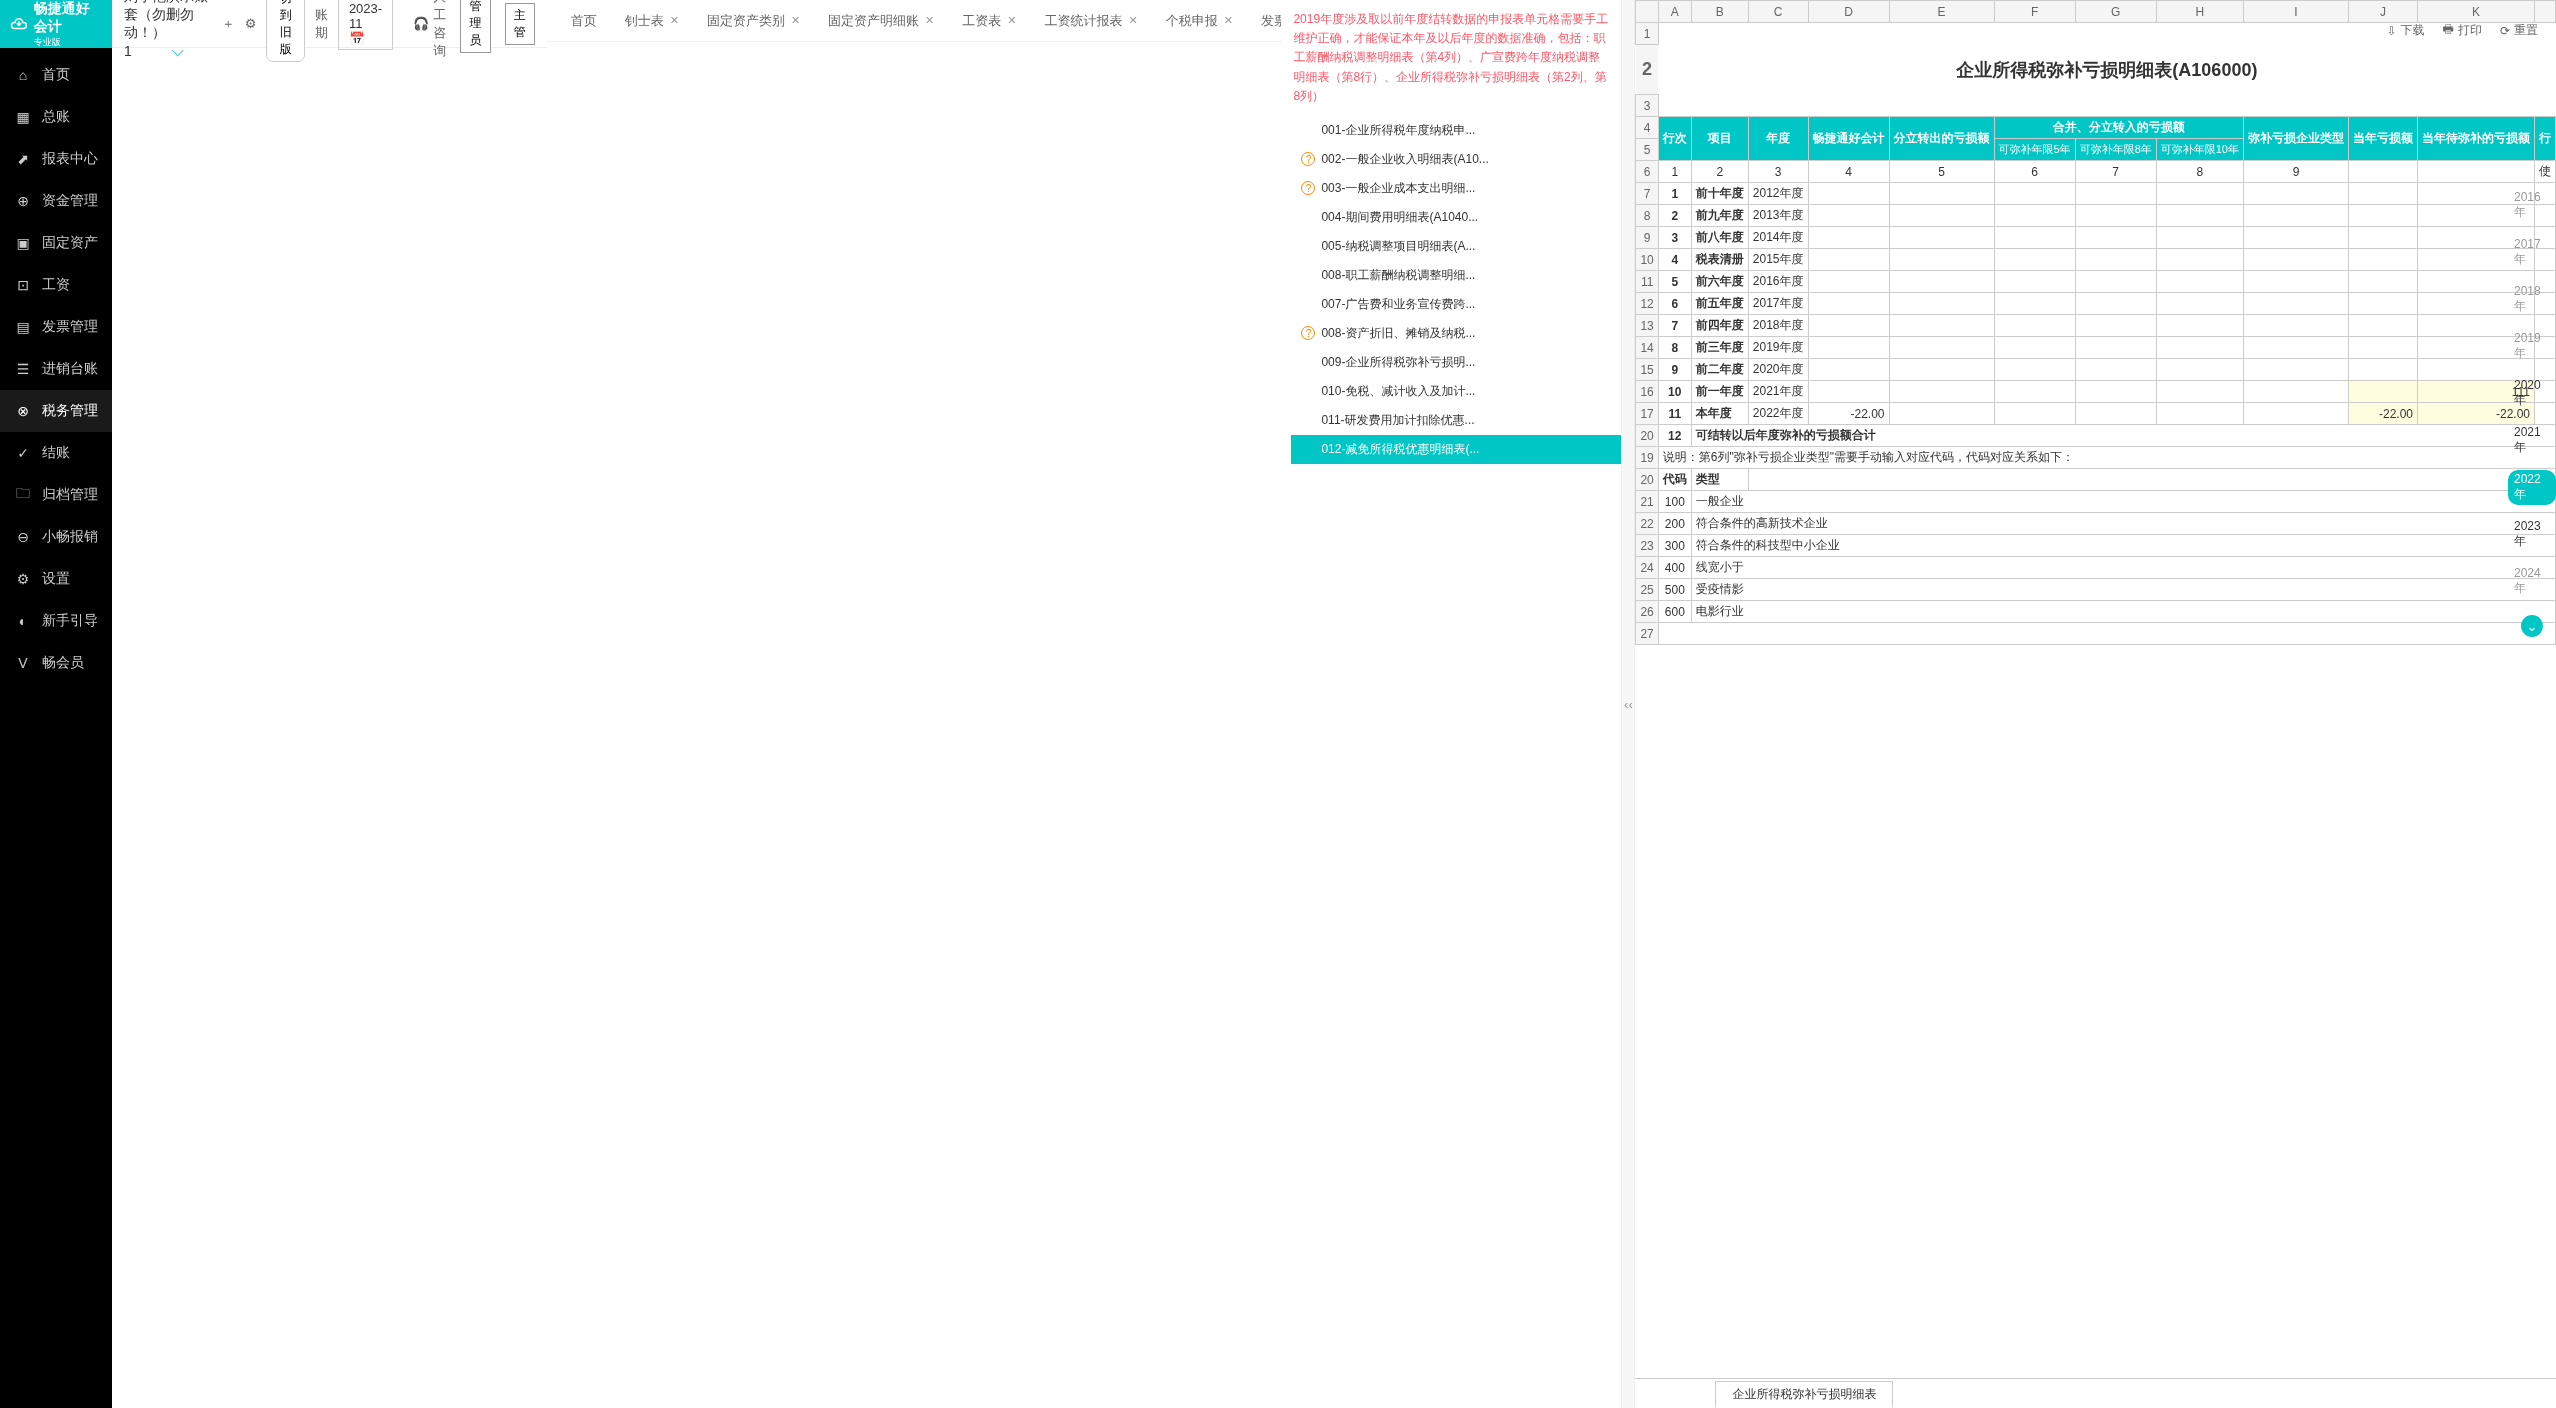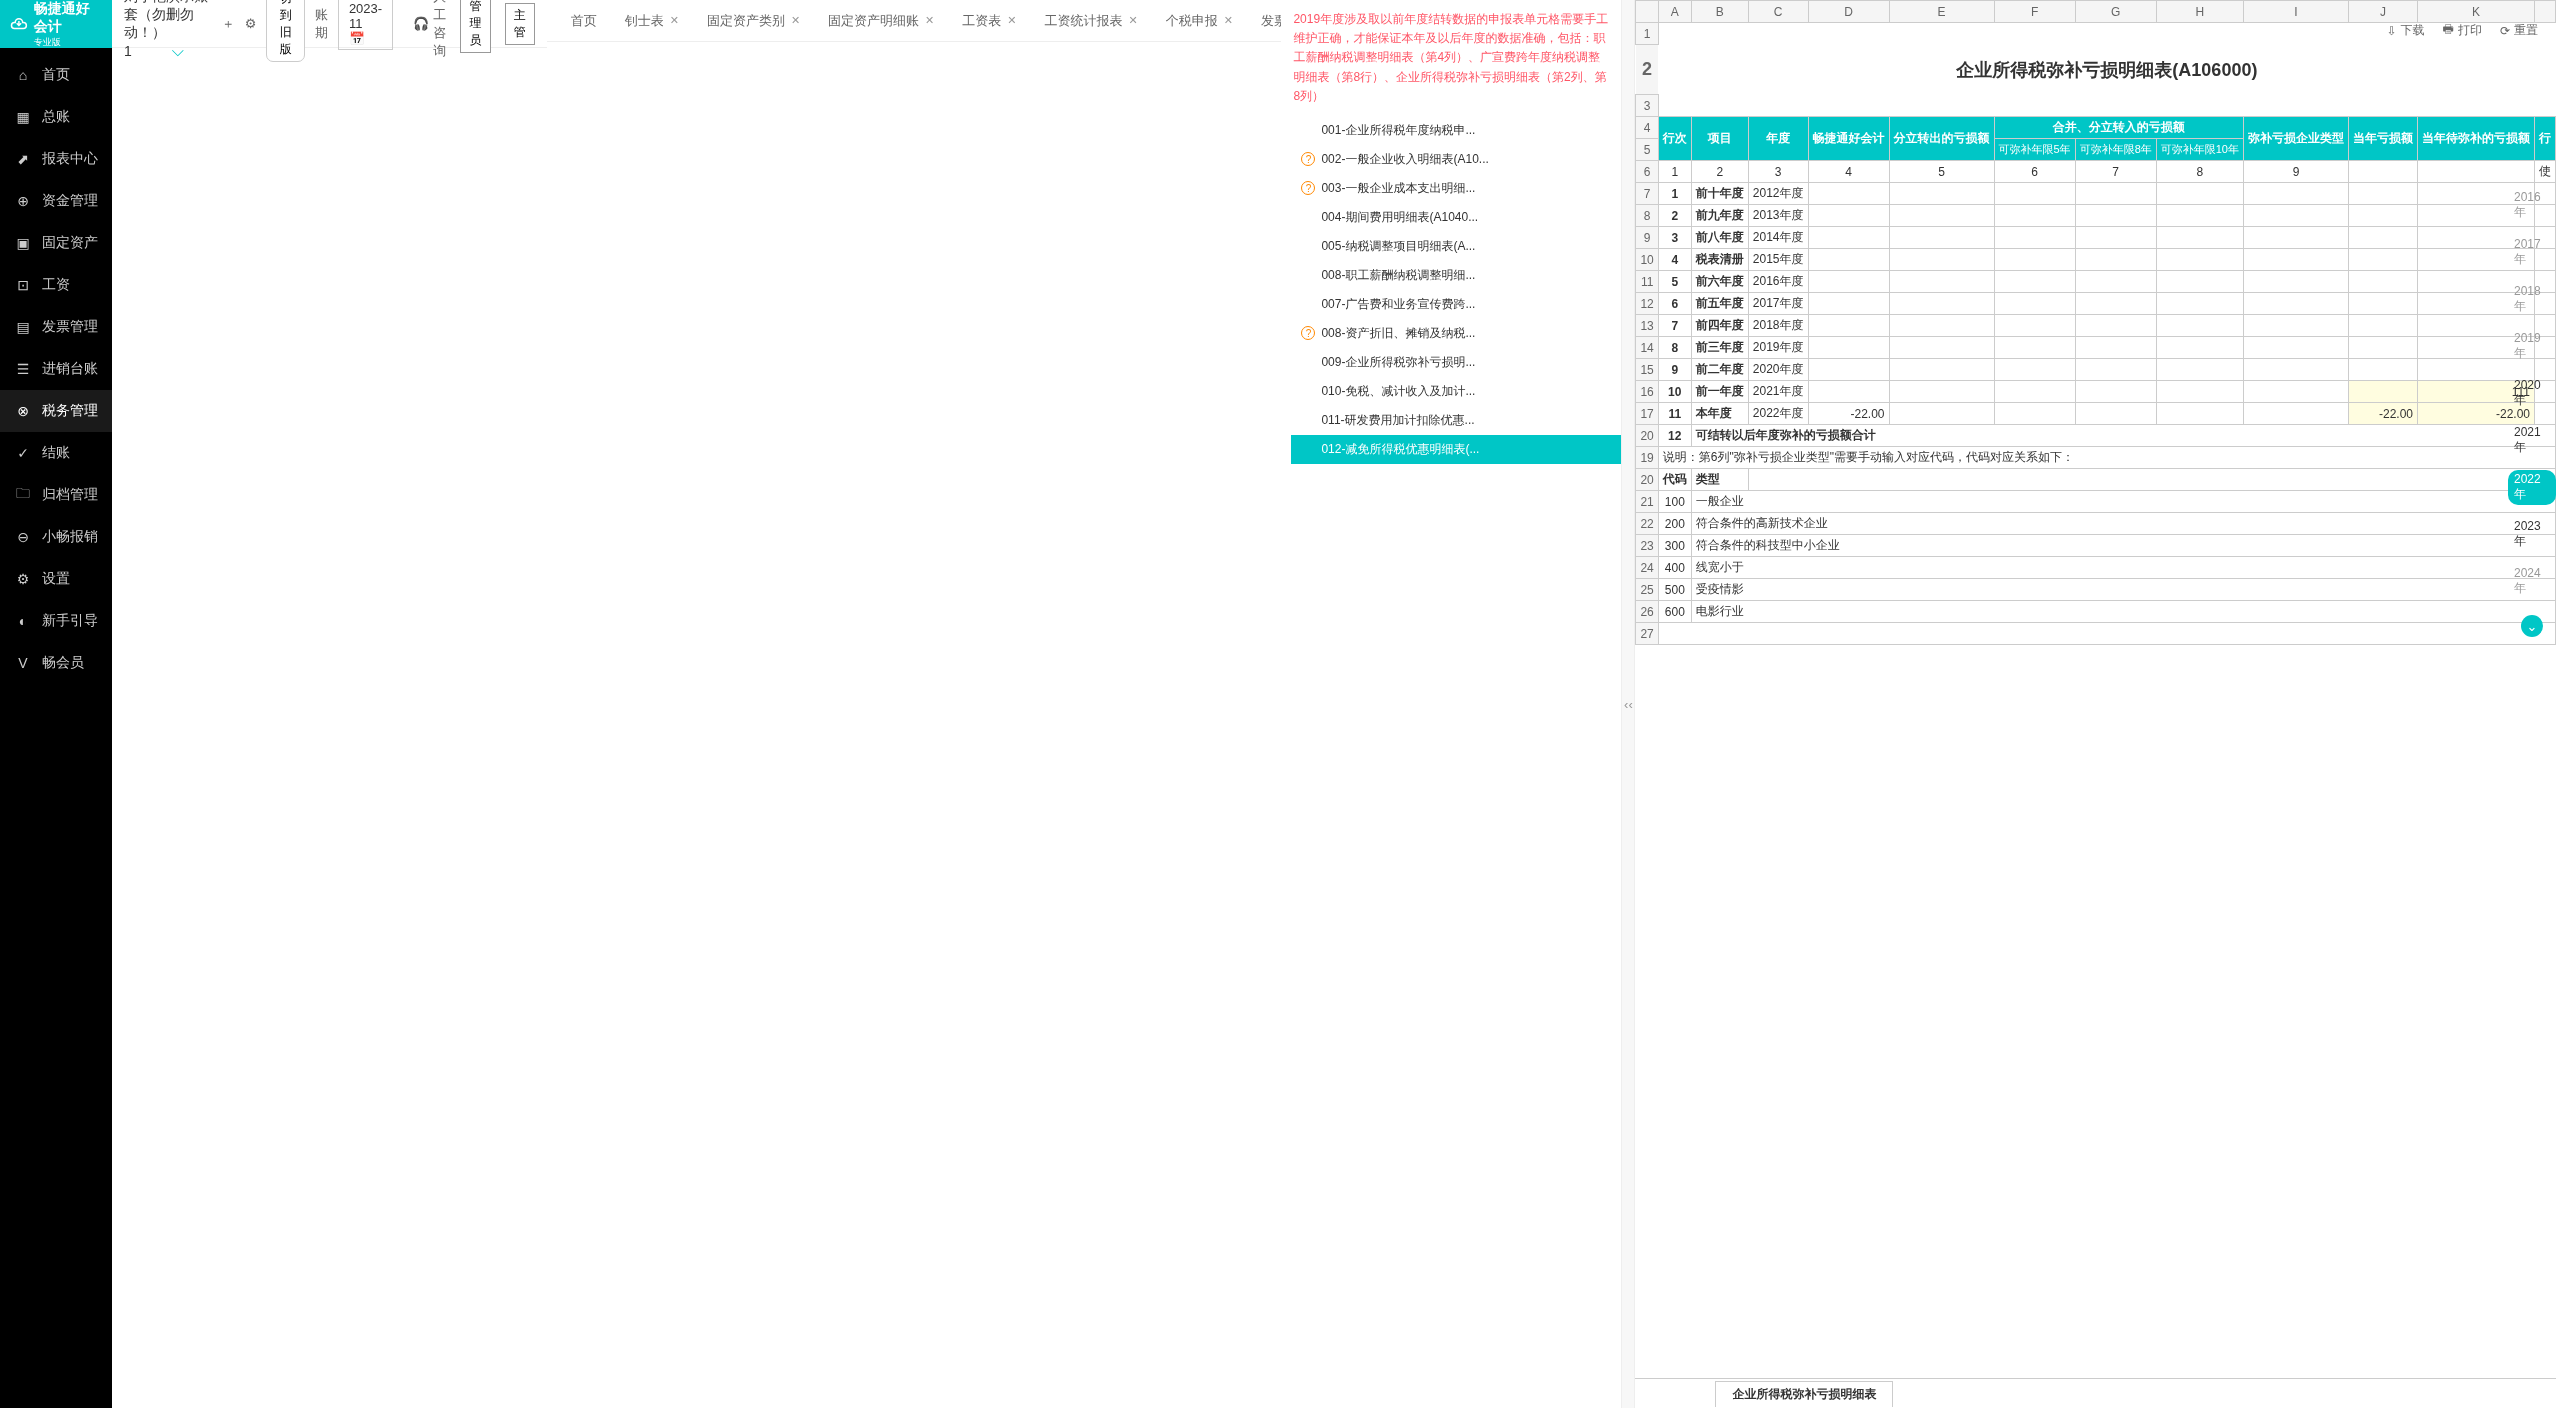--- a/index.html
+++ b/index.html
@@ -47,21 +47,21 @@
 .sheet .colh{background:#f5f5f5;text-align:center;color:#666;font-weight:normal}
 .sheet .rowh{background:#f5f5f5;text-align:center;color:#666;width:30px}
 .sheet .title-row td{border:none;height:50px;font-size:18px;font-weight:bold;text-align:center}
 .sheet .hdr{background:#00c6c6;color:#fff;text-align:center;font-weight:bold}
 .sheet .hdr2{background:#00c6c6;color:#fff;text-align:center;font-size:11px}
 .sheet .c{text-align:center}
 .sheet .r{text-align:right}
 .sheet .b{font-weight:bold}
 .sheet .yel{background:#fffde0}
 .sheet-tabs{height:30px;border-top:1px solid #ccc;display:flex;align-items:center;padding-left:80px}
-.sheet-tab{padding:4px 16px;border:1px solid #ccc;border-bottom:none;font-size:12px;background:#fff;font-weight:bold}
+.sheet-tab{padding:4px 16px;border:1px solid #ccc;border-bottom:none;font-size:12px;background:#fff;font-weight:normal}
 .dropdown{position:absolute;right:14px;top:48px;width:130px;background:#fff;box-shadow:0 2px 10px rgba(0,0,0,.15);z-index:100}
 .dropdown div{padding:12px 16px;font-size:13px;cursor:pointer}
 .year-rail{position:absolute;right:0;top:180px;width:48px;display:flex;flex-direction:column;align-items:center;gap:12px;padding:8px 0}
 .year-rail span{font-size:12px;color:#999;cursor:pointer;padding:2px 6px}
 .year-rail span.on{background:#00c6c6;color:#fff;border-radius:10px}
 .year-rail span.dk{color:#333}
 .year-rail .more{width:22px;height:22px;border-radius:50%;background:#00c6c6;color:#fff;display:flex;align-items:center;justify-content:center;margin-top:4px}
 </style>
 </head>
 <body>

